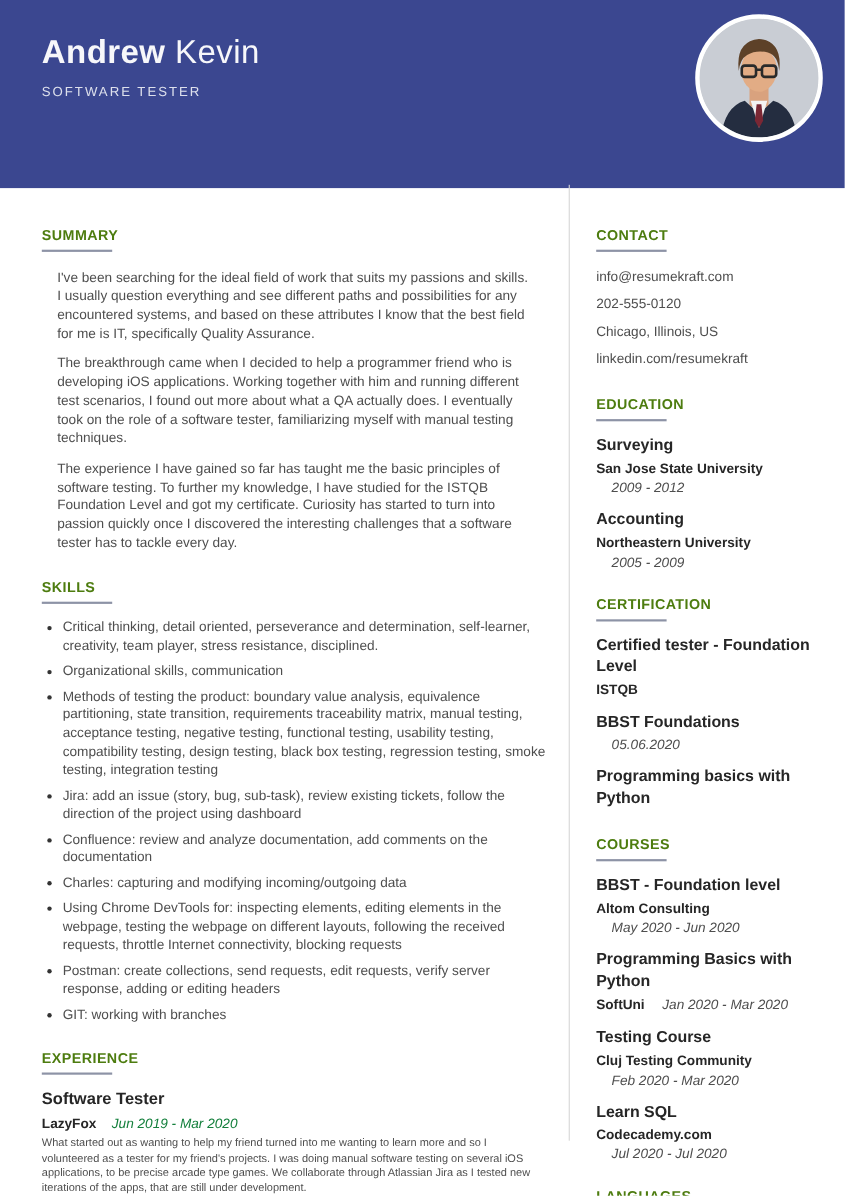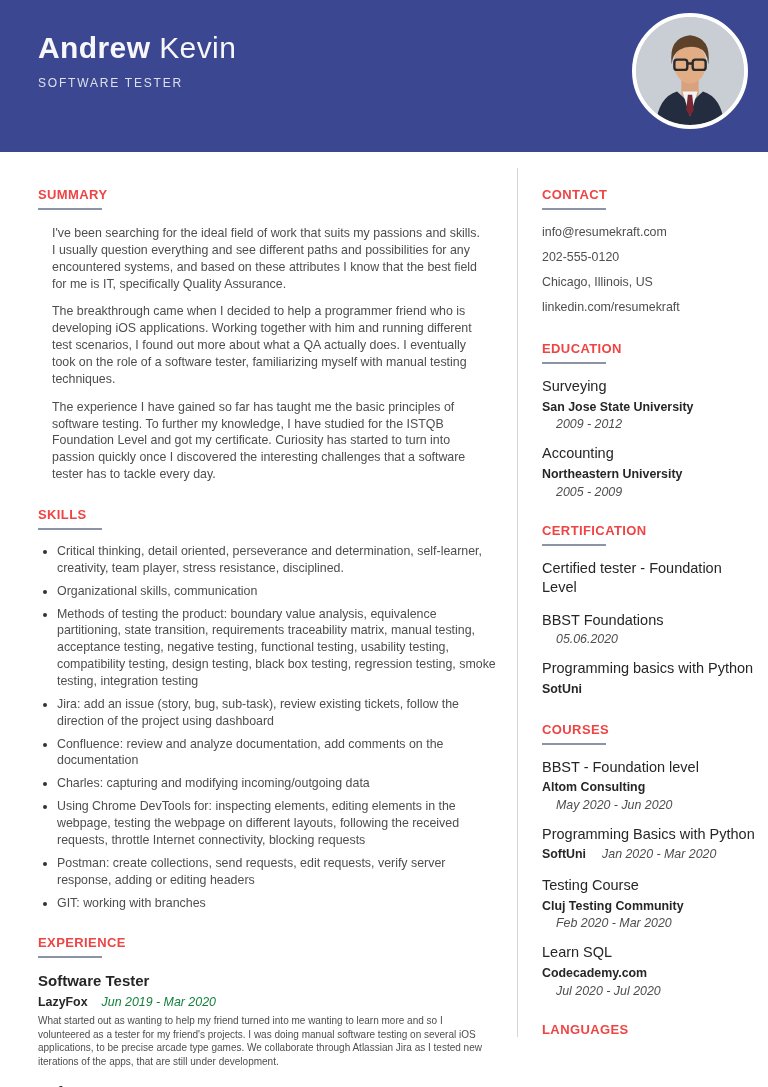--- a/index.html
+++ b/index.html
@@ -2,54 +2,54 @@
 <html><head>
 <meta charset="utf-8">
 <style>
   html,body{margin:0;padding:0;}
   body{
     width:768px;height:1087px;overflow:hidden;background:#ffffff;position:relative;
     font-family:"Liberation Sans",sans-serif;
     -webkit-font-smoothing:antialiased;
   }
   
-  .header{height:152px;background:#3b4790;position:relative;}
+  .header{height:171px;background:#3b4790;position:relative;}
   .name-block{position:absolute;left:38px;top:33px;}
   .name{margin:0;font-size:30px;font-weight:400;color:#f7f7fa;letter-spacing:.4px;line-height:1;}
   .name .first{font-weight:700;}
   .job-title{margin-top:13px;font-size:12px;letter-spacing:1.8px;color:#dde0ec;}
   .photo{position:absolute;right:20px;top:13px;width:108px;height:108px;border-radius:50%;
          border:4px solid #ffffff;overflow:hidden;background:#c9cdd4;box-sizing:content-box;}
   .photo svg{display:block;width:100%;height:100%;}
   
   .content{display:flex;align-items:flex-start;}
   .main{width:517px;box-sizing:border-box;padding:35px 20px 0 38px;}
   .divider{position:absolute;left:517px;top:168px;width:1px;height:869px;background:#d6d6d6;}
   .sidebar{width:251px;box-sizing:border-box;padding:35px 12px 12px 25px;}
   
-  .sec-title{margin:0;font-size:13px;font-weight:700;color:#ef4444;letter-spacing:.4px;}
+  .sec-title{margin:0;font-size:13px;font-weight:700;color:#4d7c0f;letter-spacing:.4px;}
   .rule{width:64px;height:2px;background:#8d93a6;margin-top:6px;}
   .sec{margin-top:24px;}
   .sec.first{margin-top:0;}
   
   .para{margin:11px 14px 0;font-size:12.4px;line-height:1.36;color:#4e4e4e;}
   .para.first{margin-top:15px;}
   .skills-list{margin:13px 0 0;padding-left:19px;}
   .skills-list li{margin-bottom:6px;font-size:12.4px;line-height:1.36;color:#4e4e4e;}
   .skills-list li::marker{color:#333;}
   .xp-role{margin:14px 0 0;font-size:15px;font-weight:700;color:#262626;line-height:1.25;}
   .xp-meta{margin-top:3px;font-size:12.4px;line-height:1.35;}
   .xp-company{font-weight:700;color:#262626;}
   .xp-dates{font-style:italic;color:#15803d;margin-left:14px;}
   .xp-desc{margin:3px 0 0;font-size:10px;line-height:1.37;color:#4e4e4e;}
   
   .contact-item{margin-top:7px;font-size:12.4px;color:#4e4e4e;line-height:1.45;}
   .contact-item.first{margin-top:14px;}
   .side-entry{margin-top:13px;}
-  .entry-name{font-size:14.5px;font-weight:400;color:#262626;line-height:1.35;}
+  .entry-name{font-size:14.5px;font-weight:700;color:#262626;line-height:1.35;}
   .entry-sub{margin-top:2px;font-size:12.4px;font-weight:700;color:#262626;line-height:1.35;}
   .entry-dates{margin-top:2px;padding-left:14px;font-size:12.4px;font-style:italic;color:#4e4e4e;}
   .inline-dates{font-style:italic;font-weight:400;color:#4e4e4e;margin-left:16px;}
 </style>
 </head>
 <body>
 
 <div class="header">
   <div class="name-block">
     <h1 class="name"><span class="first">Andrew</span> <span class="last">Kevin</span></h1>
@@ -154,28 +154,28 @@
         <div class="entry-sub">Northeastern University</div>
         <div class="entry-dates">2005 - 2009</div>
       </div>
     </section>
 
     <section class="sec">
       <h2 class="sec-title">CERTIFICATION</h2>
       <div class="rule"></div>
       <div class="side-entry">
         <div class="entry-name">Certified tester - Foundation Level</div>
+        <div class="entry-sub">ISTQB</div>
       </div>
       <div class="side-entry">
         <div class="entry-name">BBST Foundations</div>
         <div class="entry-dates">05.06.2020</div>
       </div>
       <div class="side-entry">
         <div class="entry-name">Programming basics with Python</div>
-        <div class="entry-sub">SotUni</div>
       </div>
     </section>
 
     <section class="sec">
       <h2 class="sec-title">COURSES</h2>
       <div class="rule"></div>
       <div class="side-entry">
         <div class="entry-name">BBST - Foundation level</div>
         <div class="entry-sub">Altom Consulting</div>
         <div class="entry-dates">May 2020 - Jun 2020</div>

